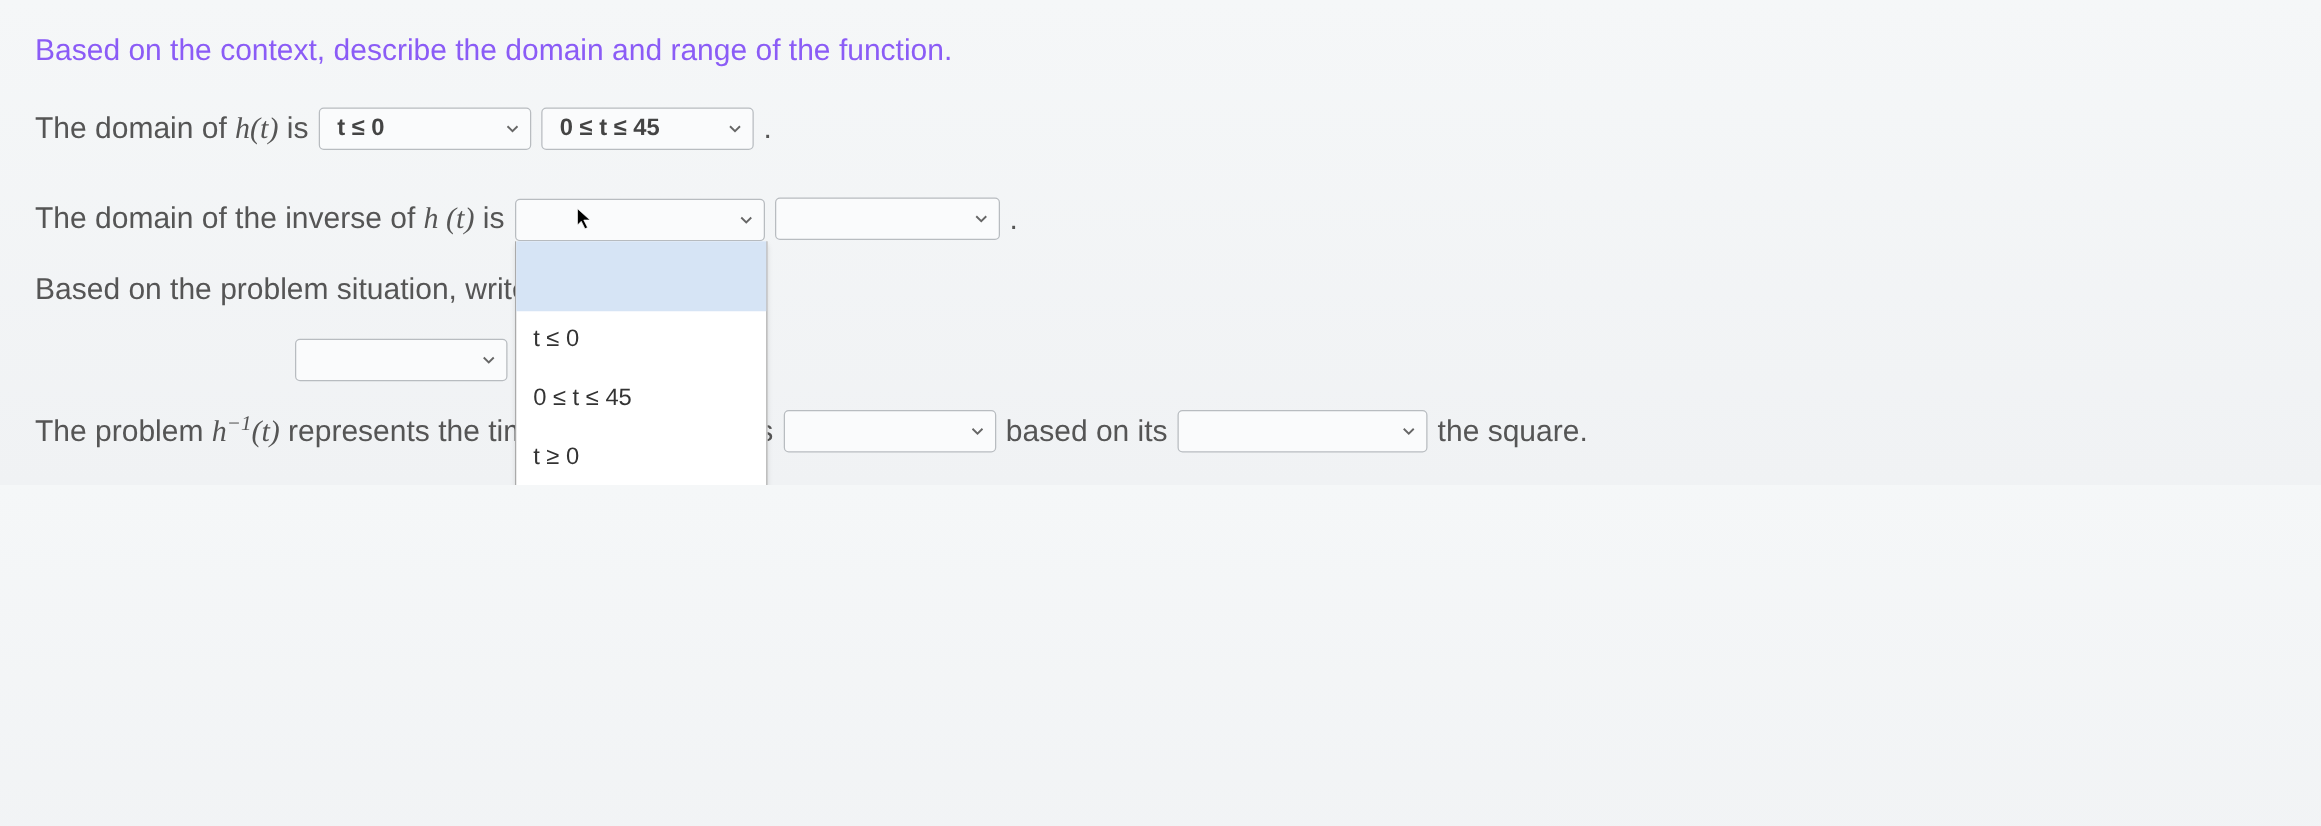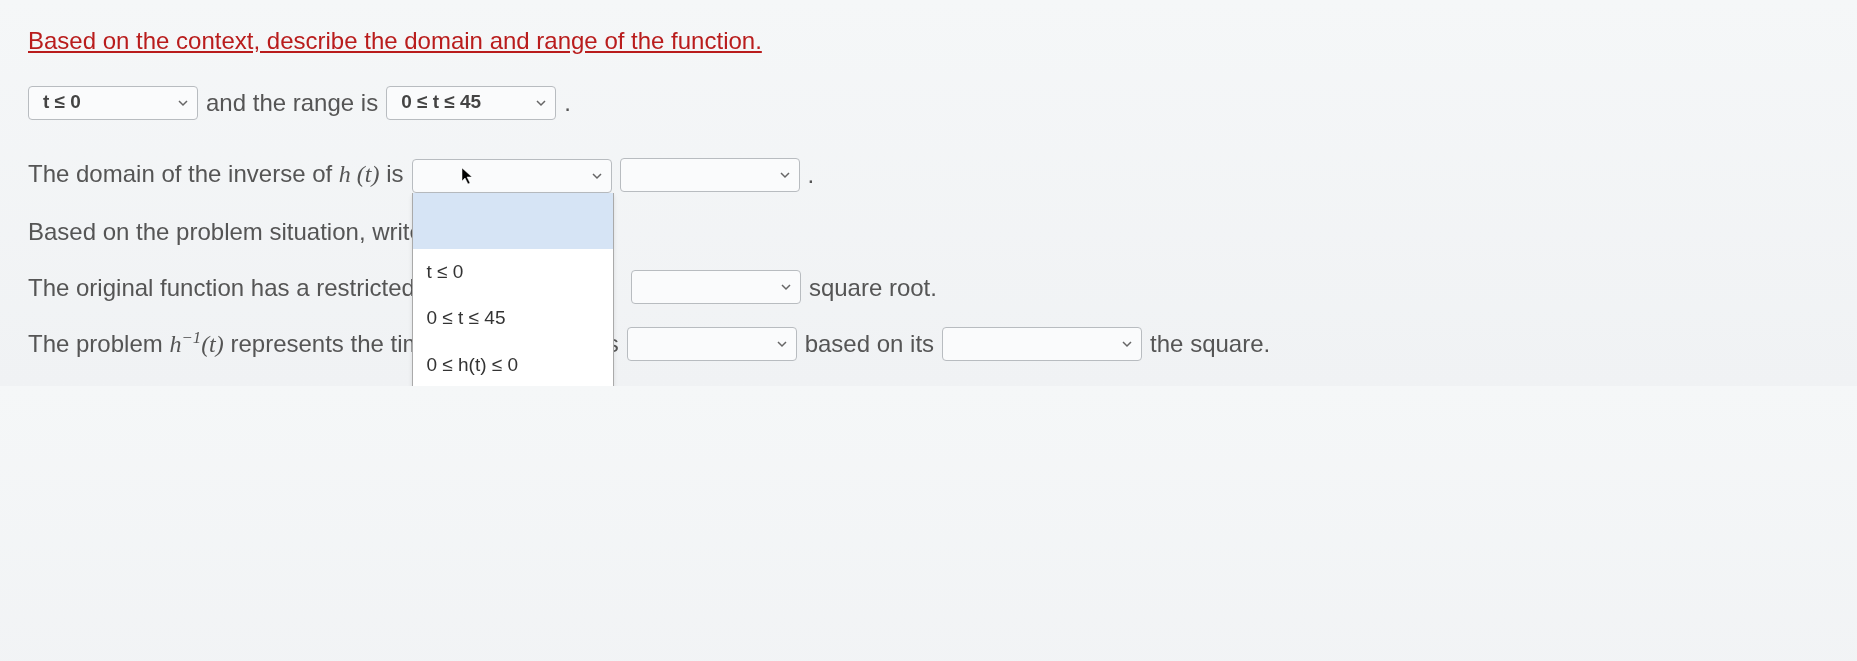--- a/index.html
+++ b/index.html
@@ -95,39 +95,40 @@
       left: 48px;
       width: 14px;
       height: 18px;
       z-index: 20;
     }
     .superscript {
       font-size: 0.7em;
       vertical-align: super;
     }
     .prompt {
-      color: #b91c1c;
-      text-decoration: underline;
+      color: #8b5cf6;
     }
   </style>
 </head>
 <body>
 
 <div class="question-line prompt">Based on the context, describe the domain and range of the function.</div>
 
 <div class="flow-line">
+  <span>
+    <span>The domain of </span><span class="math">h(t)</span><span> is</span>
+  </span>
   <span class="select wide">
     <span class="select-value">t ≤ 0</span>
     <span class="chevron">
       <svg viewBox="0 0 12 12">
           <path d="M2 4 L6 8 L10 4" stroke="#666" stroke-width="1.5" fill="none"></path>
         </svg>
     </span>
   </span>
-  <span> and the range is</span>
   <span class="select wide">
     <span class="select-value">0 ≤ t ≤ 45</span>
     <span class="chevron">
       <svg viewBox="0 0 12 12">
           <path d="M2 4 L6 8 L10 4" stroke="#666" stroke-width="1.5" fill="none"></path>
         </svg>
     </span>
   </span>
   <span>.</span>
 </div>
@@ -147,42 +148,40 @@
       <span class="cursor-icon">
         <svg viewBox="0 0 14 18">
             <path d="M1 1 L1 14 L4 11 L7 17 L9 16 L6 10 L11 10 Z" fill="#000" stroke="#fff" stroke-width="0.5"></path>
           </svg>
       </span>
     </span>
     <div class="dropdown-menu">
       <div class="dropdown-option blank"></div>
       <div class="dropdown-option">t ≤ 0</div>
       <div class="dropdown-option">0 ≤ t ≤ 45</div>
-      <div class="dropdown-option">0 ≤ h(t) ≤ 0</div>
       <div class="dropdown-option">t ≥ 0</div>
     </div>
   </span>
   <span class="select wide empty" style="min-width:180px;">
     <span class="select-value">x</span>
     <span class="chevron">
       <svg viewBox="0 0 12 12">
           <path d="M2 4 L6 8 L10 4" stroke="#666" stroke-width="1.5" fill="none"></path>
         </svg>
     </span>
   </span>
   <span>.</span>
 </div>
 
 <div class="flow-line" style="margin-bottom:22px;">
   <span>Based on the problem situation, write</span>
   <span style="width:200px;"></span>
 </div>
 
 <div class="flow-line" style="margin-bottom:22px;">
-  <span>The original function has a restricted</span>
   <span style="width:200px;"></span>
   <span class="select empty" style="min-width:170px;">
     <span class="select-value">x</span>
     <span class="chevron">
       <svg viewBox="0 0 12 12">
           <path d="M2 4 L6 8 L10 4" stroke="#666" stroke-width="1.5" fill="none"></path>
         </svg>
     </span>
   </span>
   <span> square root.</span>

